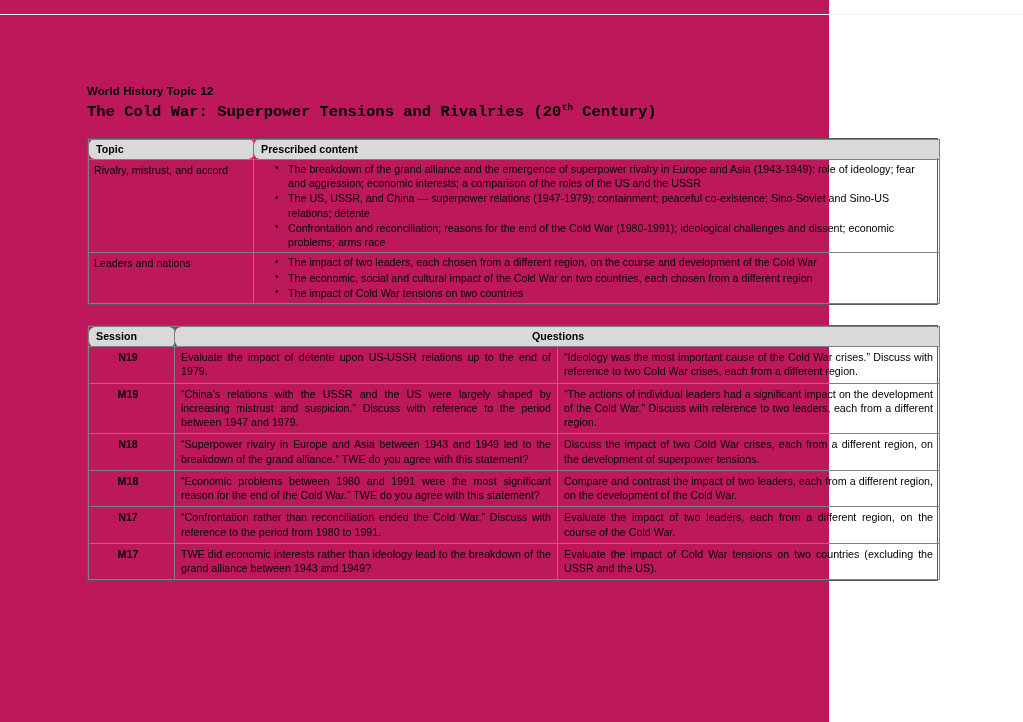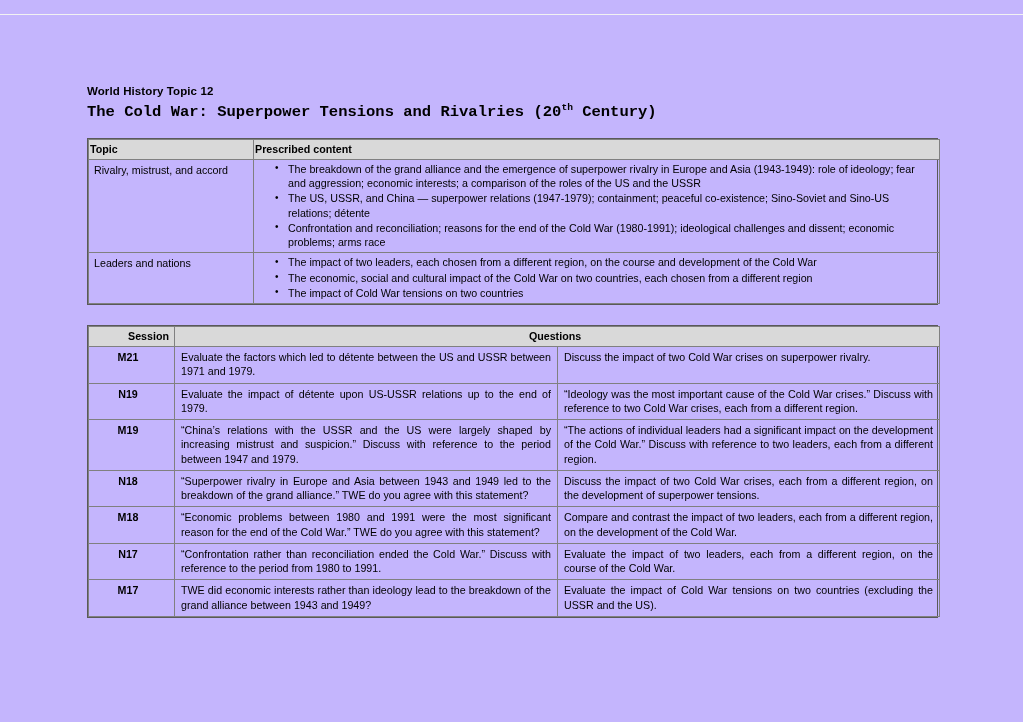--- a/index.html
+++ b/index.html
@@ -11,23 +11,23 @@
     width: 1023px;
     height: 722px;
     font-family: "Liberation Sans", sans-serif;
     color: #000000;
     overflow: hidden;
     position: relative;
   }
   .page {
     position: absolute;
     left: 0; top: 0;
-    width: 1023px;
+    width: 829px;
     height: 722px;
-    background: #c4b5fd;
+    background: #be185d;
   }
   .top-hairline {
     position: absolute;
     left: 0; top: 14px;
     width: 1023px;
     height: 1px;
     background: #f2f2f2;
   }
   .content {
     position: absolute;
@@ -71,21 +71,22 @@
   table.doc-table th {
     border: 1px solid #808080;
     padding: 2px 12px 3px 5px;
     vertical-align: top;
     text-align: left;
     font-weight: normal;
   }
   table.doc-table th.hdr {
     background: #d9d9d9;
     font-weight: bold;
-    padding: 2px 5px 3px 1px;
+    padding: 2px 5px 3px 7px;
+    border-radius: 6px;
   }
   .tbl-outer {
     border: 1px solid #595959;
   }
 
   
   #syllabus-table col.c-topic { width: 165px; }
   #syllabus-table col.c-content { width: 686px; }
   #syllabus-table td.topic-cell { padding-top: 3px; }
   ul.bullets {
@@ -105,21 +106,21 @@
     left: 0;
     top: -0.5px;
     font-size: 10px;
   }
   .plain-para { margin: 0; }
 
   
   #questions-table col.c-session { width: 86px; }
   #questions-table col.c-q1 { width: 383px; }
   #questions-table col.c-q2 { width: 382px; }
-  #questions-table th.hdr-session { text-align: right; }
+  #questions-table th.hdr-session { text-align: left; }
   #questions-table th.hdr-questions { text-align: center; }
   #questions-table td.session-cell {
     text-align: center;
     font-weight: bold;
     padding-top: 3px;
   }
   #questions-table td.q-cell {
     text-align: justify;
     text-justify: inter-word;
     padding: 3px 6px 4px 6px;
@@ -184,25 +185,20 @@
           <col class="c-q2">
         </colgroup>
         <thead>
           <tr>
             <th class="hdr hdr-session">Session</th>
             <th class="hdr hdr-questions" colspan="2">Questions</th>
           </tr>
         </thead>
         <tbody>
           <tr>
-            <td class="session-cell">M21</td>
-            <td class="q-cell">Evaluate the factors which led to détente between the US and USSR between 1971 and 1979.</td>
-            <td class="q-cell">Discuss the impact of two Cold War crises on superpower rivalry.</td>
-          </tr>
-          <tr>
             <td class="session-cell">N19</td>
             <td class="q-cell">Evaluate the impact of détente upon US-USSR relations up to the end of 1979.</td>
             <td class="q-cell">“Ideology was the most important cause of the Cold War crises.” Discuss with reference to two Cold War crises, each from a different region.</td>
           </tr>
           <tr>
             <td class="session-cell">M19</td>
             <td class="q-cell">“China’s relations with the USSR and the US were largely shaped by increasing mistrust and suspicion.” Discuss with reference to the period between 1947 and 1979.</td>
             <td class="q-cell">“The actions of individual leaders had a significant impact on the development of the Cold War.” Discuss with reference to two leaders, each from a different region.</td>
           </tr>
           <tr>

